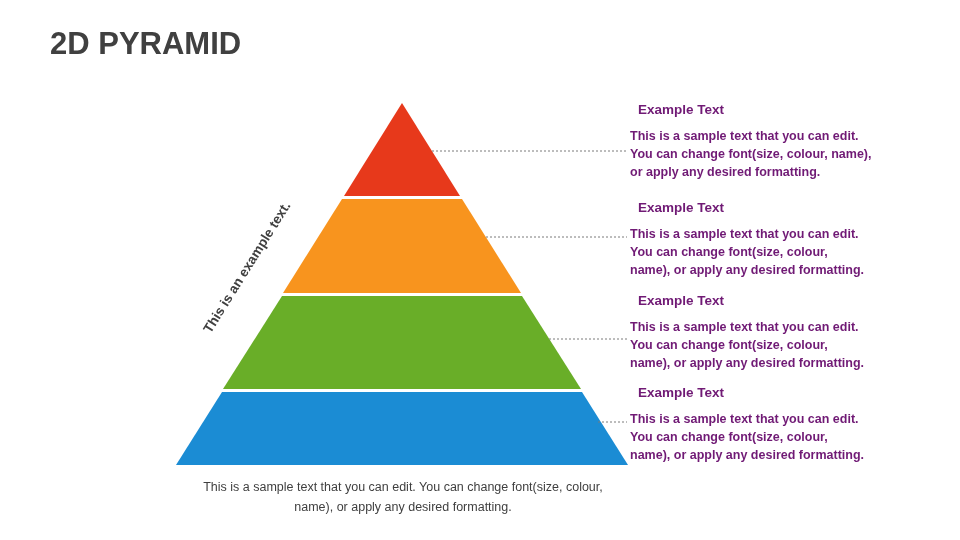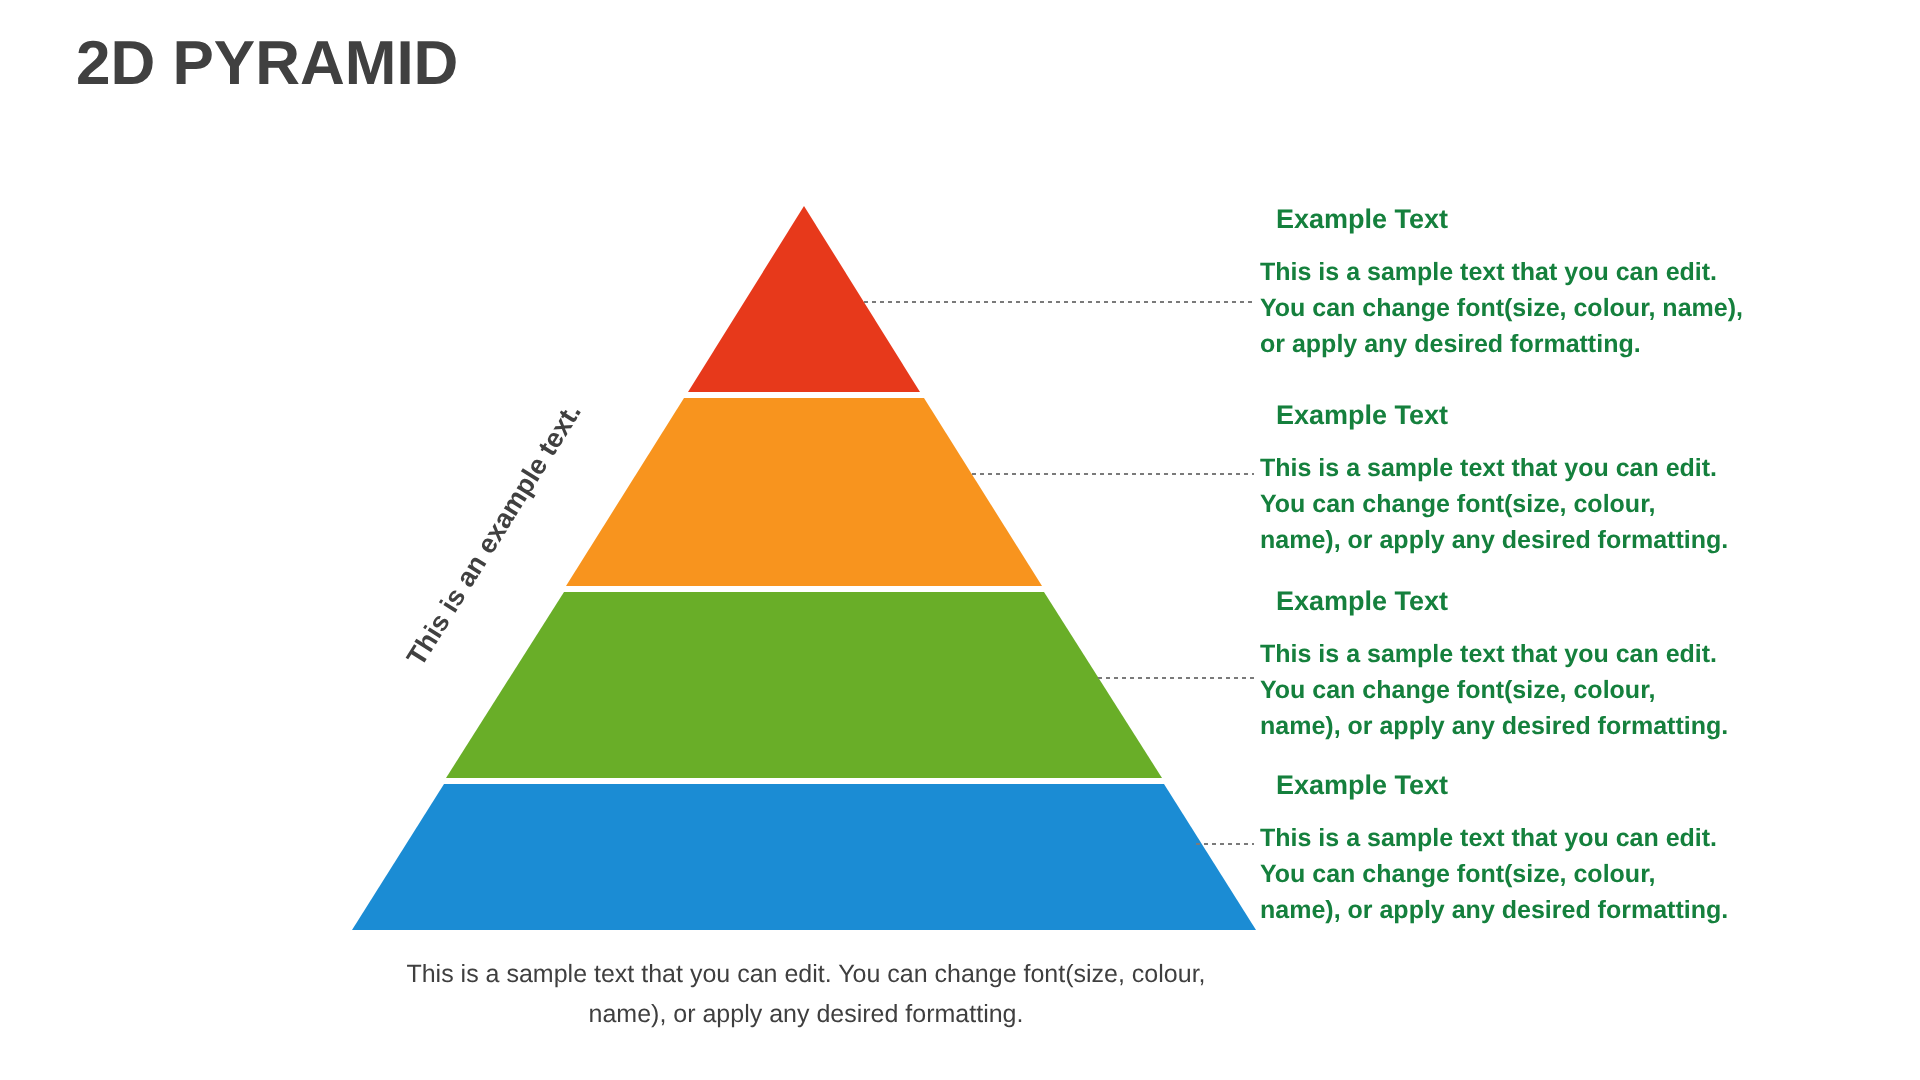--- a/index.html
+++ b/index.html
@@ -8,21 +8,21 @@
     width: 960px;
     height: 540px;
     background: #ffffff;
     overflow: hidden;
     font-family: "Liberation Sans", sans-serif;
   }
   .title {
     position: absolute;
     left: 38px;
     top: 14px;
-    margin: 0;
+    margin: 12px;
     font-size: 31px;
     font-weight: bold;
     color: #404040;
     white-space: nowrap;
   }
   .pyramid-svg {
     position: absolute;
     left: 0; top: 0;
     width: 960px;
     height: 540px;
@@ -43,21 +43,21 @@
     transform: rotate(-58deg);
     font-size: 13.5px;
     font-weight: bold;
     color: #404040;
     white-space: nowrap;
   }
   .annotation {
     position: absolute;
     left: 630px;
     width: 252px;
-    color: #15803d;
+    color: #701a75;
   }
   .annotation-heading {
     font-size: 13.5px;
     font-weight: bold;
     line-height: 17px;
     padding-left: 8px;
     margin: 0 0 9px 0;
   }
   .annotation-body {
     font-size: 12.5px;

